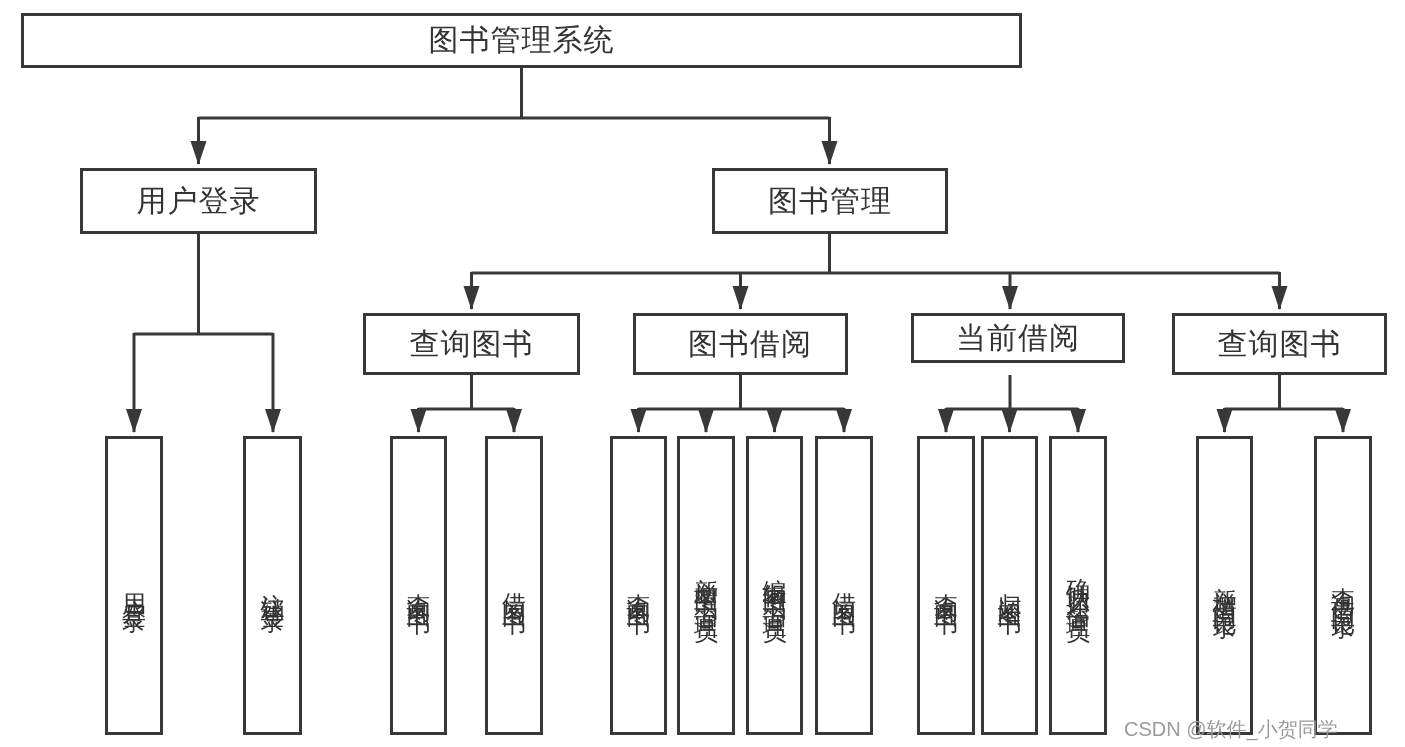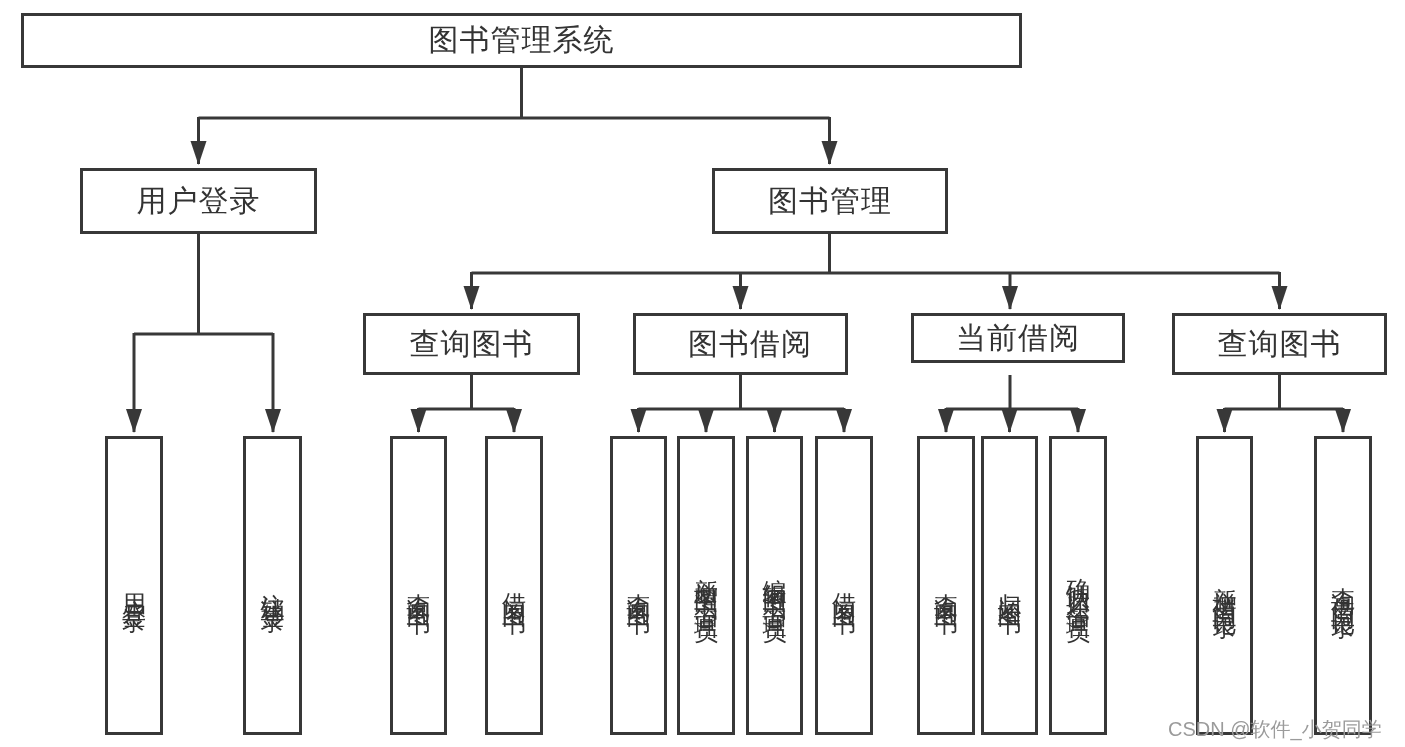--- a/index.html
+++ b/index.html
@@ -145,15 +145,15 @@
     <span>确认归还（管理员）</span>
   </div>
 
   <div class="node v-node" style="left:1196px;top:436px;width:57px;height:299px;">
     <span>新增借阅记录</span>
   </div>
   <div class="node v-node" style="left:1314px;top:436px;width:58px;height:299px;">
     <span>查询借阅记录</span>
   </div>
 
-  <div class="watermark" style="left:1168px;top:716px;">CSDN @软件_小贺同学</div>
+  <div class="watermark" style="left:1124px;top:716px;">CSDN @软件_小贺同学</div>
 
 </div>
 
 </body></html>

